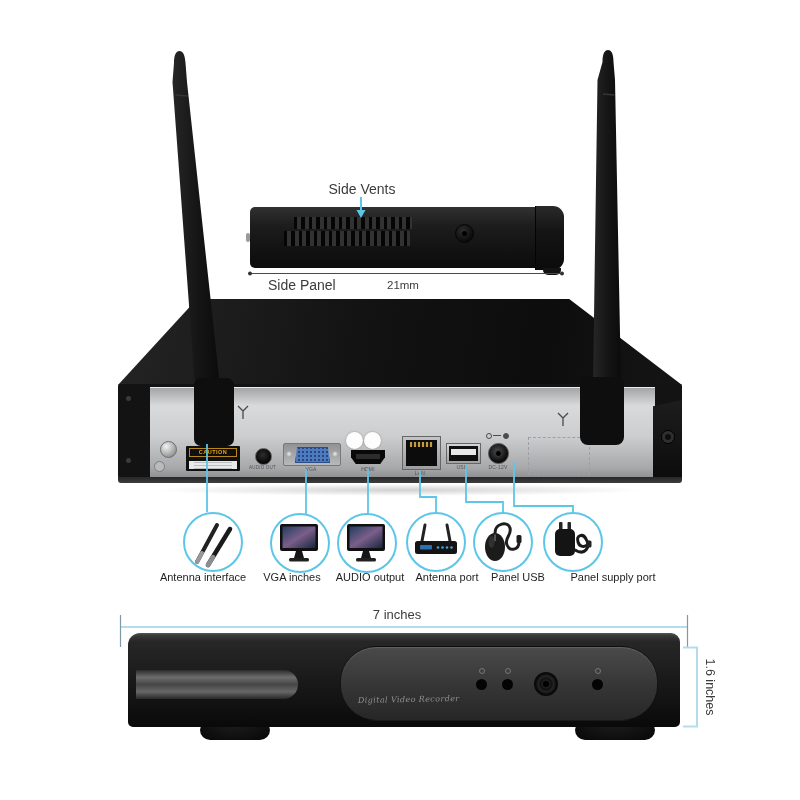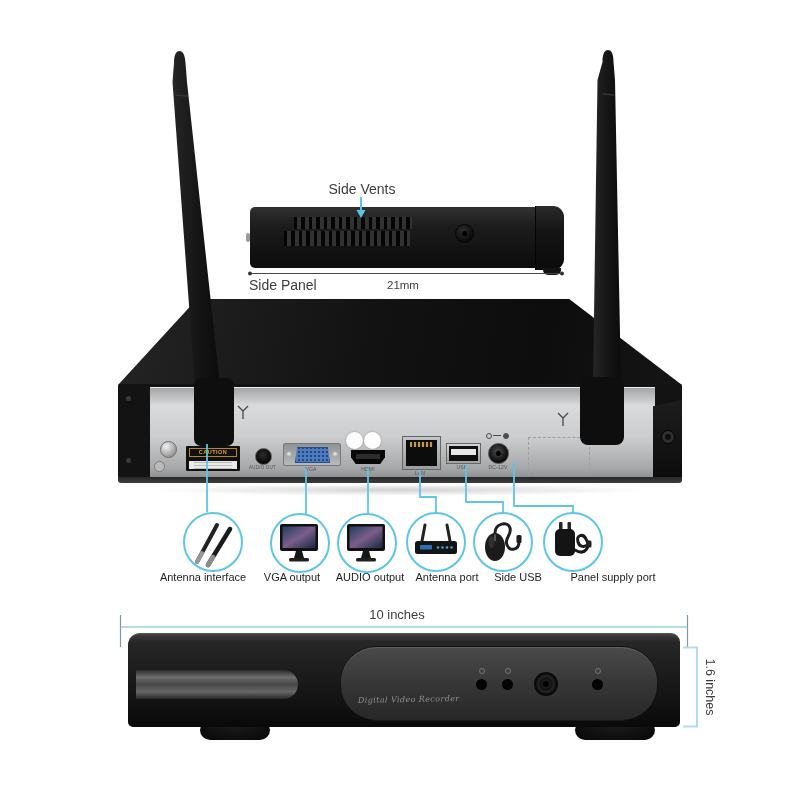--- a/index.html
+++ b/index.html
@@ -17,21 +17,21 @@
           background:linear-gradient(180deg,#2a2a2a,#141414 40%,#0b0b0b);}
   .sv-tab{left:543px;top:268px;width:18px;height:7px;border-radius:0 0 5px 5px;background:#131313;}
   .sv-pin{left:246px;top:233px;width:4px;height:9px;border-radius:2px;background:#9a9a9a;}
   .vents{background:repeating-linear-gradient(90deg,#050505 0 3.5px,#323232 3.5px 7.5px);}
   .vr1{left:294px;top:217px;width:118px;height:12px;}
   .vr2{left:284px;top:231px;width:126px;height:15px;}
   .sv-btn{left:455px;top:224px;width:17px;height:17px;border-radius:50%;border:1px solid #060606;
           background:radial-gradient(circle at 40% 35%,#2d2d2d,#090909 75%);}
   .sv-btn i{position:absolute;left:6px;top:6px;width:5px;height:5px;border-radius:50%;background:#000;display:block;}
   .side-vents-lbl{left:362px;top:181px;font-size:14px;}
-  .side-panel-lbl{left:249px;top:277px;font-size:14px;}
+  .side-panel-lbl{left:268px;top:277px;font-size:14px;}
   .side-dim-lbl{left:387px;top:279px;font-size:11.5px;}
 
   
   .top-surface{left:118px;top:299px;width:564px;height:86px;
       clip-path:polygon(14% 0,80% 0,100% 100%,0 100%);
       background:linear-gradient(100deg,#242424 0%,#121212 45%,#0d0d0d 75%,#151515);}
   .rear-frame{left:118px;top:384px;width:564px;height:94px;background:#131313;border-radius:2px;}
   .silver{left:150px;top:387px;width:505px;height:89px;border-top:1px solid #ececec;
       background:linear-gradient(180deg,#a3a5a7 0%,#d8dadc 20%,#cbcdcf 55%,#a6a8aa 90%,#8f9193);}
   .rear-bottom{left:118px;top:477px;width:564px;height:6px;border-radius:0 0 3px 3px;
@@ -307,27 +307,27 @@
     <svg width="56" height="56">
       <rect x="14" y="8" width="3.5" height="9" rx="1" fill="#262626"></rect>
       <rect x="22.5" y="8" width="3.5" height="9" rx="1" fill="#262626"></rect>
       <rect x="10" y="15" width="20" height="27" rx="5" fill="#141414"></rect>
       <path d="M30,36 C40,42 46,33 41,25 C38,19 31,21 33,28 C34.5,33 40,34 43,30" fill="none" stroke="#191919" stroke-width="3" stroke-linecap="round"></path>
       <rect x="41" y="26.5" width="5.5" height="7" rx="1.5" fill="#222"></rect>
     </svg>
   </div>
 
   <div class="abs lbl ctr co-lbl" style="left:203px;">Antenna interface</div>
-  <div class="abs lbl ctr co-lbl" style="left:292px;">VGA output</div>
+  <div class="abs lbl ctr co-lbl" style="left:292px;">VGA inches</div>
   <div class="abs lbl ctr co-lbl" style="left:370px;">AUDIO output</div>
   <div class="abs lbl ctr co-lbl" style="left:447px;">Antenna port</div>
-  <div class="abs lbl ctr co-lbl" style="left:518px;">Side USB</div>
+  <div class="abs lbl ctr co-lbl" style="left:518px;">Panel USB</div>
   <div class="abs lbl ctr co-lbl" style="left:613px;">Panel supply port</div>
 
-  <div class="abs lbl ctr ten-lbl">10 inches</div>
+  <div class="abs lbl ctr ten-lbl">7 inches</div>
 
   <div class="abs foot" style="left:200px;top:720px;width:70px;height:20px;"></div>
   <div class="abs foot" style="left:575px;top:720px;width:80px;height:20px;"></div>
 
   <div class="abs fv-body"></div>
   <div class="abs groove"></div>
   <div class="abs plate"></div>
   <div class="abs brand">Digital Video Recorder</div>
 
   <div class="abs led-glyph" style="left:479px;top:668px;"></div>

